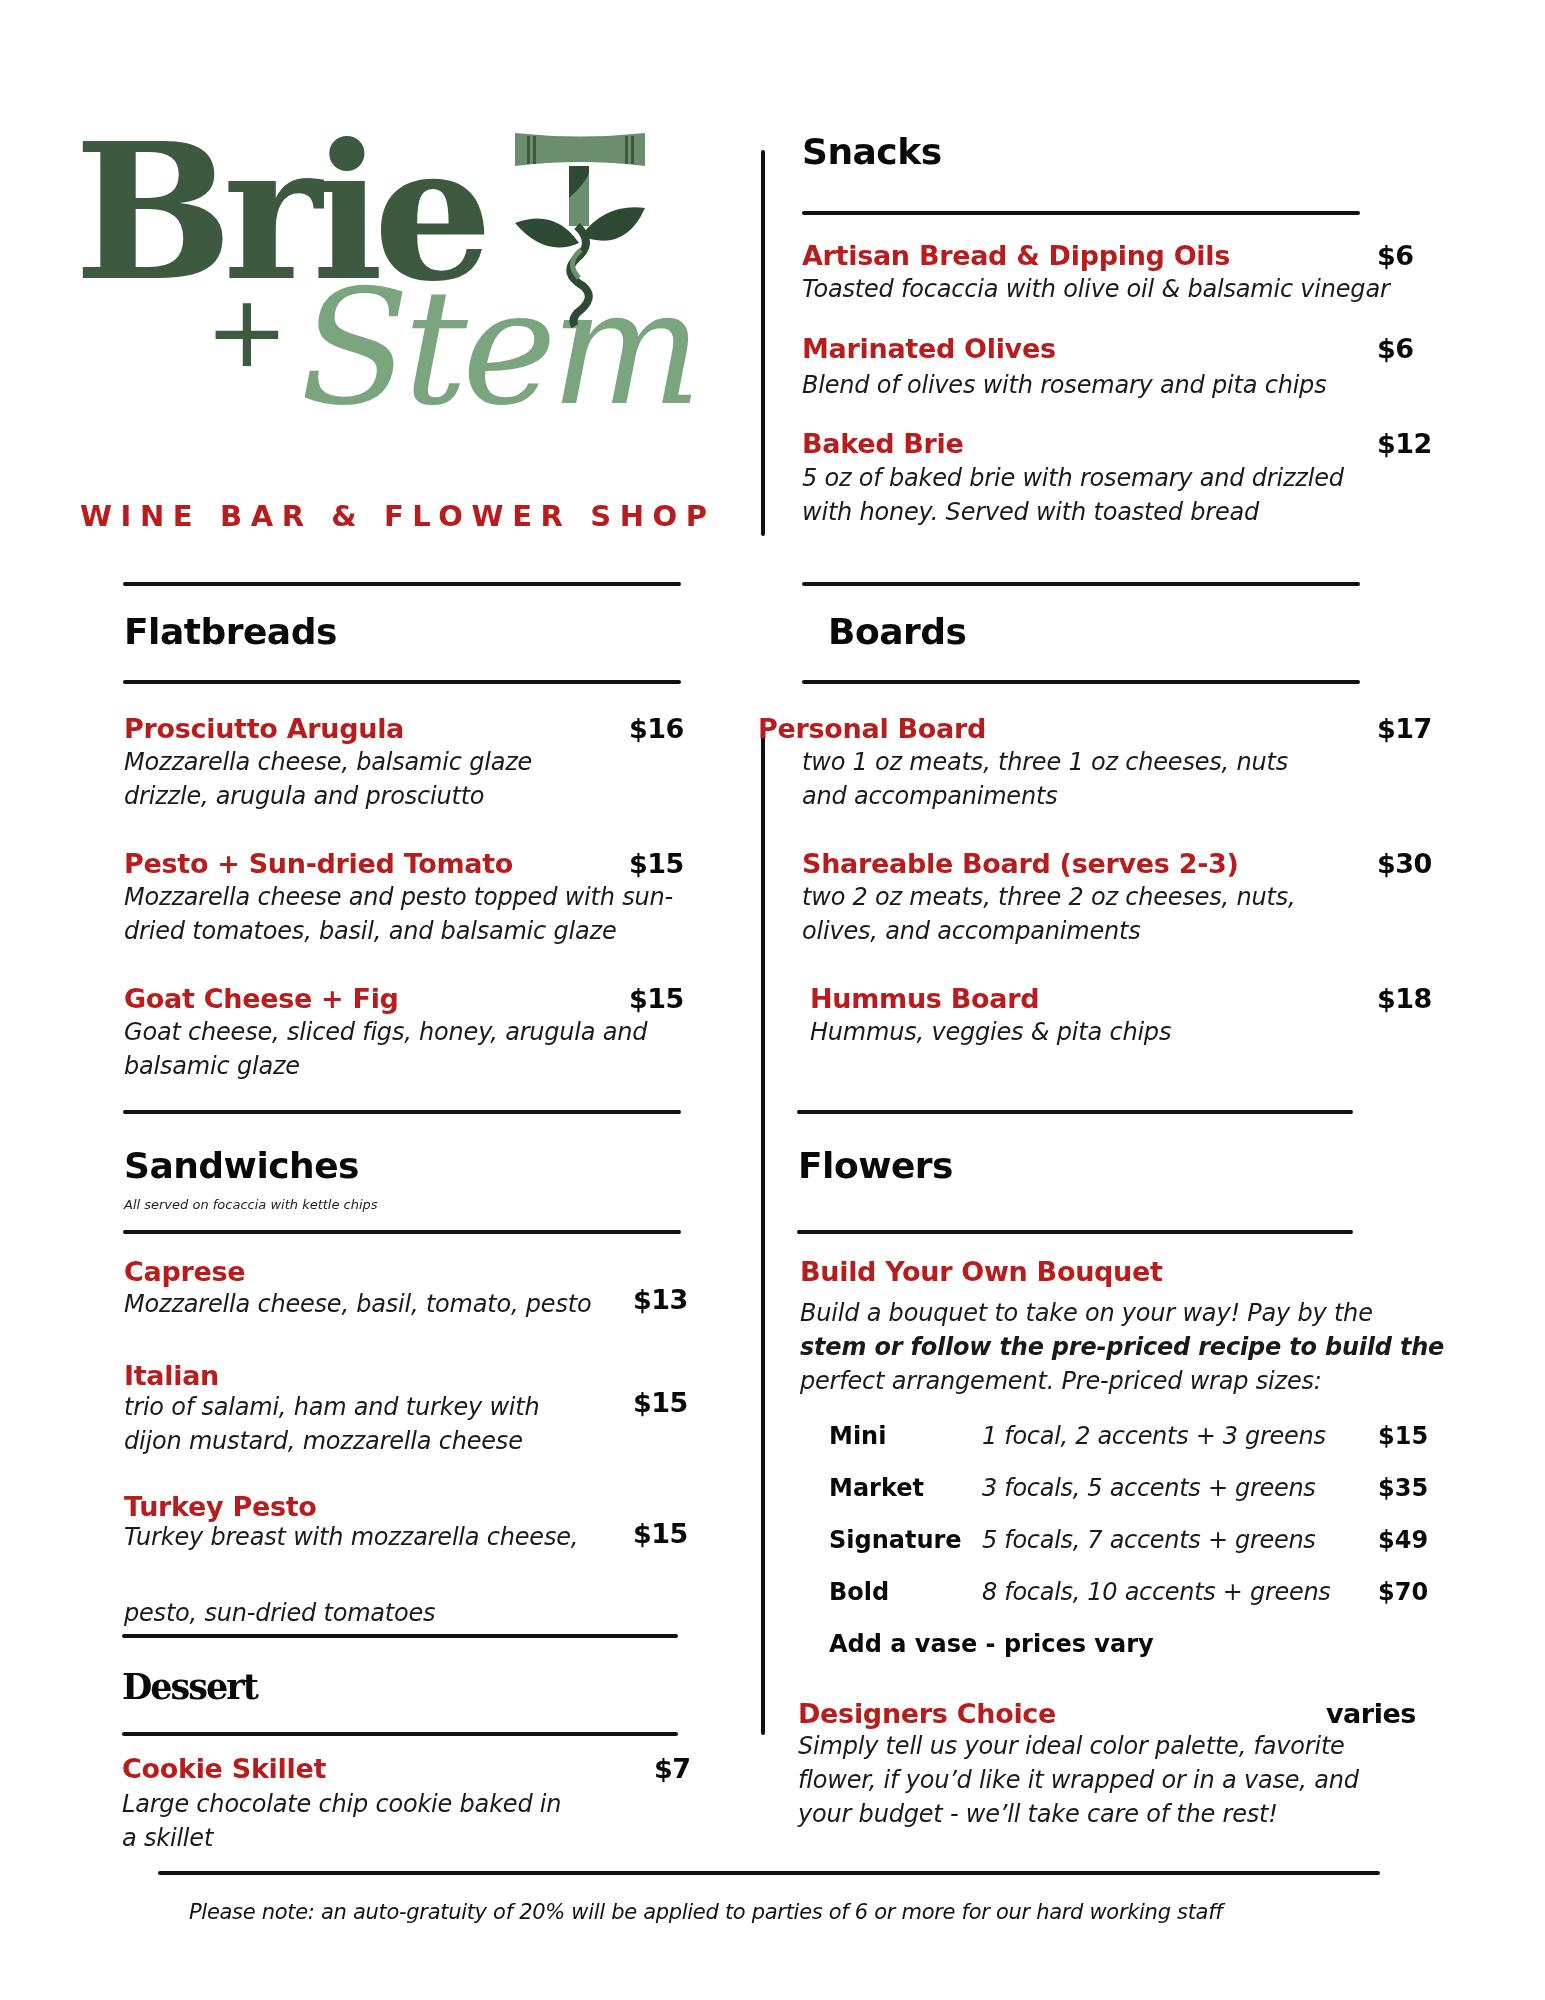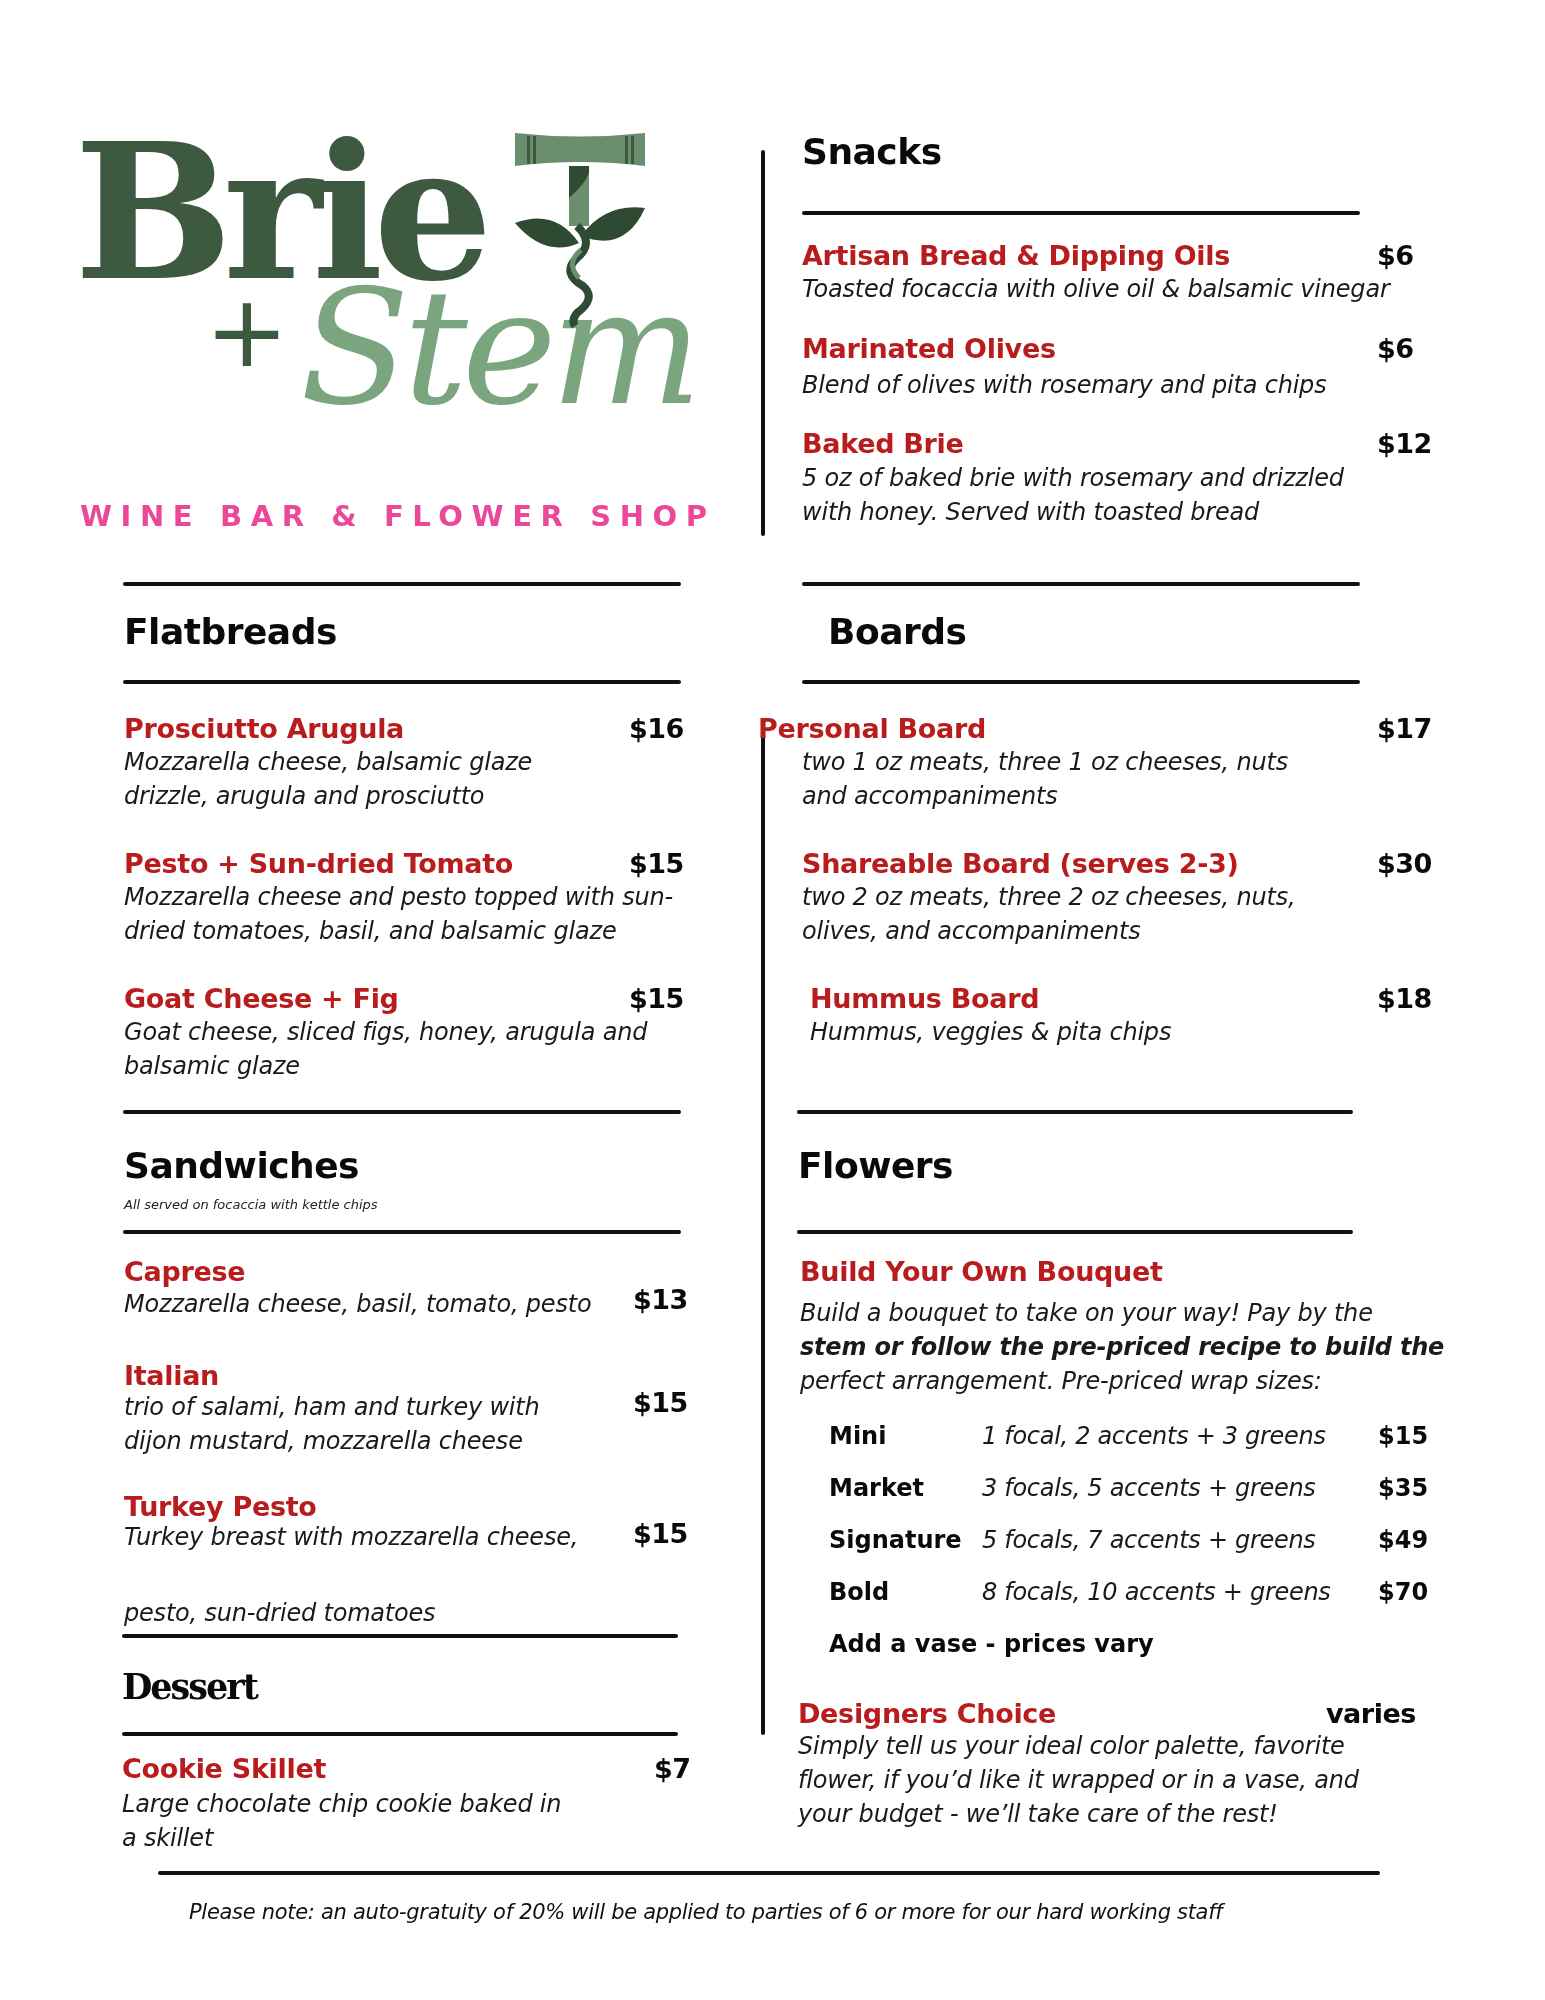--- a/index.html
+++ b/index.html
@@ -25,21 +25,21 @@
                font-size:24px; line-height:1; white-space:nowrap; color:#1a1a1a; letter-spacing:-0.3px; }
   .tier-price { position:absolute; font-family:"DejaVu Sans", sans-serif; font-weight:bold;
                 font-size:24px; line-height:1; white-space:nowrap; color:#0a0a0a; }
   .logo-cork { position:absolute; font-family:"DejaVu Serif", serif; font-weight:bold;
                font-size:188px; line-height:1; color:#3d5a40; letter-spacing:-10px; }
   .logo-plus { position:absolute; font-family:"DejaVu Sans", sans-serif; font-size:100px;
                line-height:1; color:#3d5a40; font-weight:normal; }
   .logo-stem { position:absolute; font-family:"DejaVu Serif", serif; font-style:italic;
                font-size:160px; line-height:1; color:#7aa57e; font-weight:normal; letter-spacing:-6px; }
   .tagline { position:absolute; font-family:"DejaVu Sans", sans-serif; font-weight:bold;
-             font-size:29px; letter-spacing:8.6px; color:#ec4899; white-space:nowrap; line-height:1; }
+             font-size:29px; letter-spacing:8.6px; color:#b91c1c; white-space:nowrap; line-height:1; }
   .footnote { position:absolute; font-family:"DejaVu Sans", sans-serif; font-style:italic;
               font-size:21px; color:#111; white-space:nowrap; line-height:1; letter-spacing:-0.3px; }
 </style>
 </head>
 <body>
 
 <div>
   <div class="logo-cork" style="left:74px; top:118px;">Brie</div>
   <div class="logo-plus" style="left:205px; top:282px;">+</div>
   <div class="logo-stem" style="left:300px; top:268px;">Stem</div>

